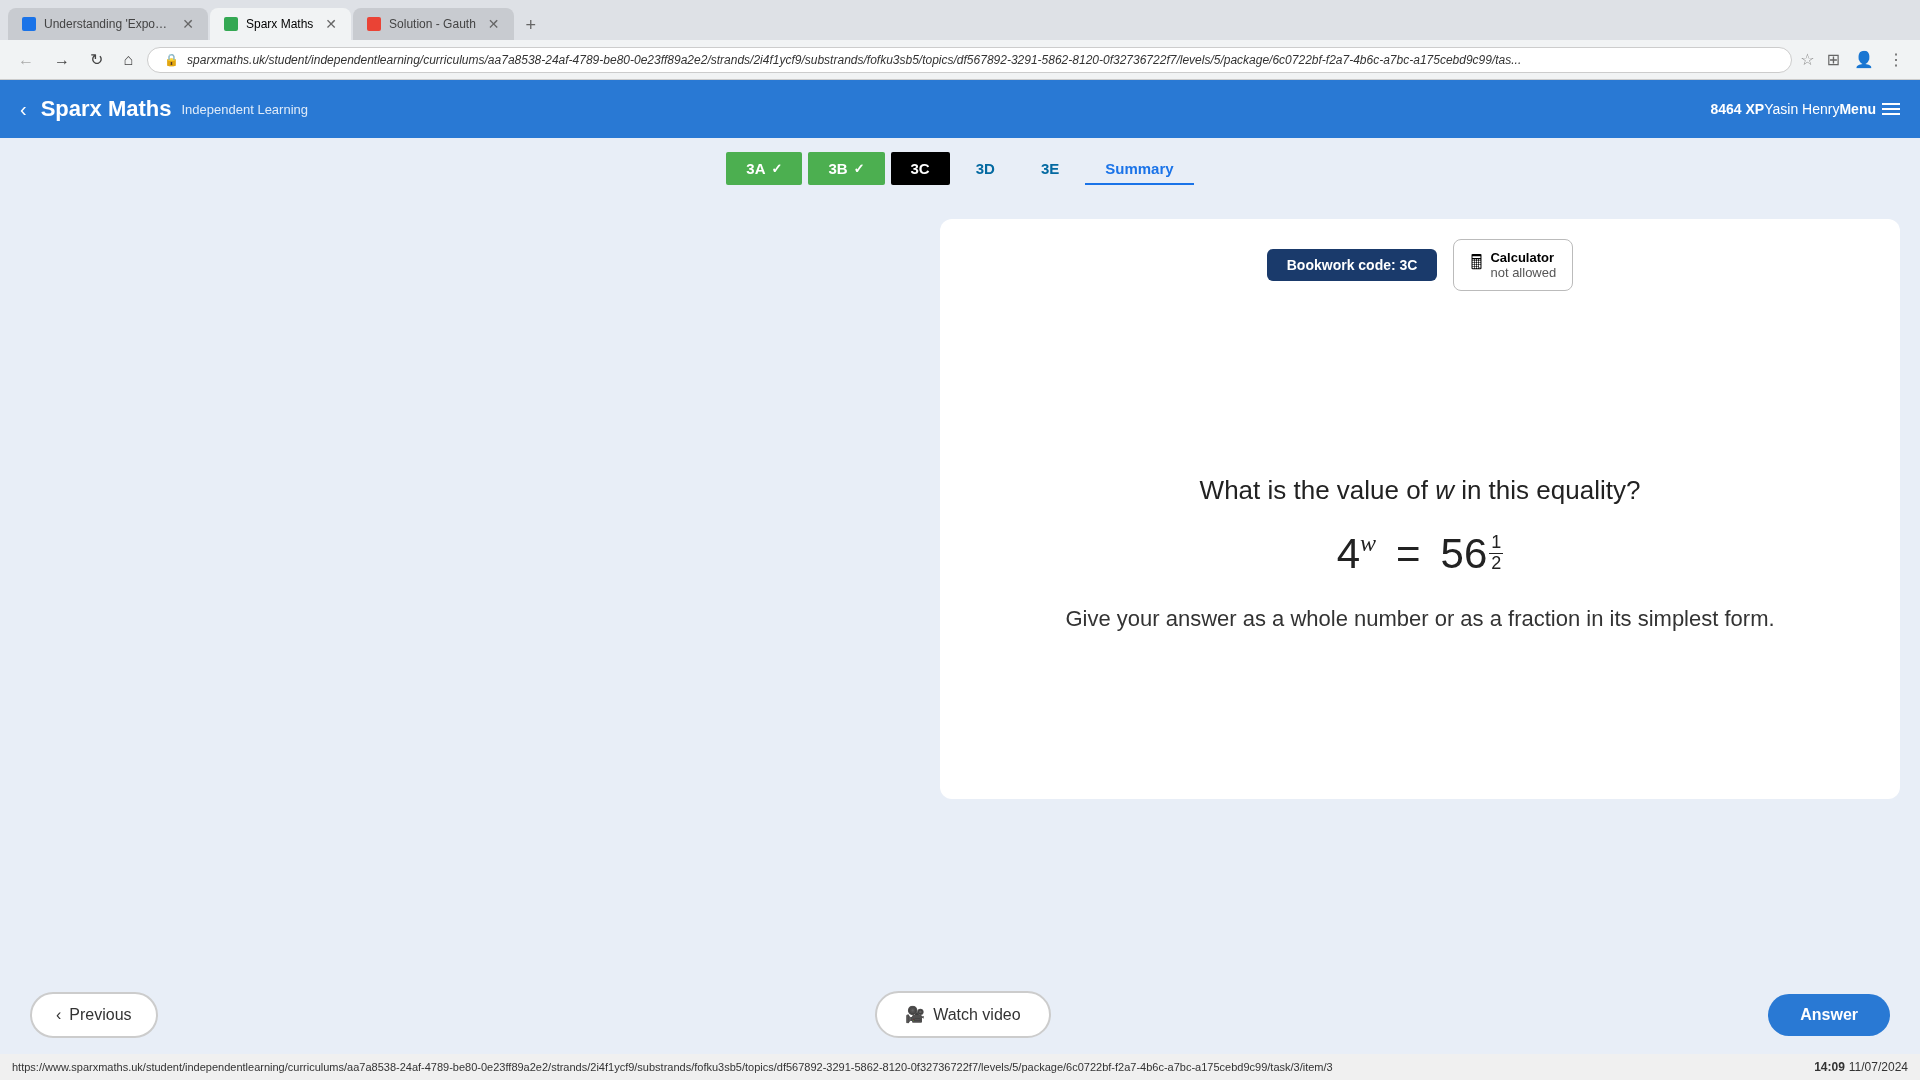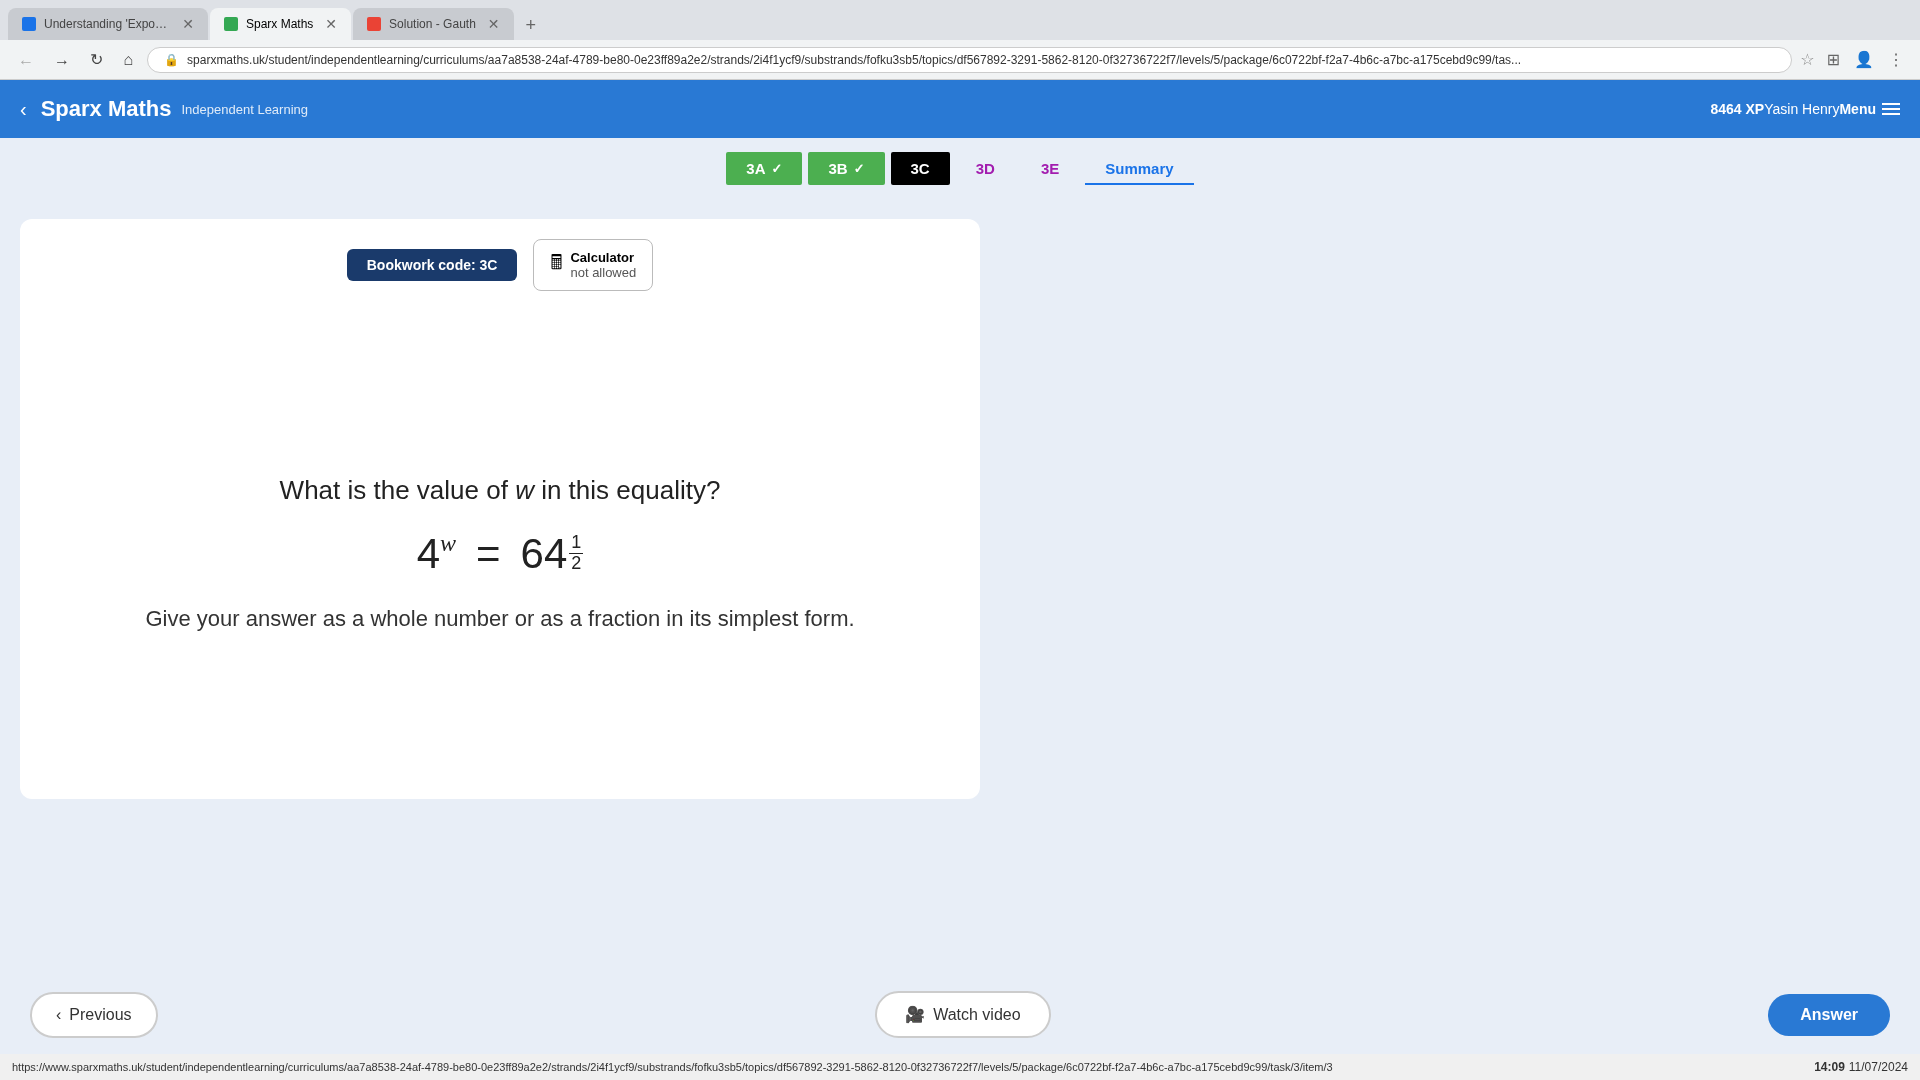--- a/index.html
+++ b/index.html
@@ -17,21 +17,21 @@
     .tab-favicon.red { background: #ea4335; }
     .tab-title { font-size: 12px; white-space: nowrap; overflow: hidden; text-overflow: ellipsis; max-width: 130px; }
     .tab-close { font-size: 14px; color: #666; margin-left: 4px; }
     .tab-new { background: none; border: none; font-size: 18px; color: #666; padding: 4px 10px; cursor: pointer; }
 
     .browser-toolbar { display: flex; align-items: center; gap: 8px; padding: 6px 12px; background: #f1f3f4; border-bottom: 1px solid #ccc; }
     .nav-btn { background: none; border: none; font-size: 16px; color: #444; cursor: pointer; padding: 4px 6px; border-radius: 50%; }
     .nav-btn.disabled { color: #aaa; }
     .address-bar { flex: 1; background: white; border: 1px solid #ccc; border-radius: 20px; padding: 5px 16px; font-size: 13px; color: #333; display: flex; align-items: center; gap: 8px; }
     .address-bar-lock { color: #888; font-size: 12px; }
-    .address-text { flex: 1; font-size: 12px; color: #333; white-space: nowrap; overflow: hidden; text-overflow: ellipsis; }
+    .address-text { flex: 1; font-size: 12px; color: #333; white-space: nowrap; overflow: hidden; text-overflow: ellipsis; font-style: italic; }
     .star-btn { background: none; border: none; font-size: 16px; color: #888; cursor: pointer; }
     .browser-actions { display: flex; gap: 6px; align-items: center; }
     .browser-action-btn { background: none; border: none; font-size: 16px; color: #666; cursor: pointer; padding: 4px; }
 
     
     .app-header { background: #2979d4; color: white; display: flex; align-items: center; padding: 0 20px; height: 58px; flex-shrink: 0; }
     .back-btn { background: none; border: none; color: white; font-size: 20px; cursor: pointer; margin-right: 14px; }
     .logo-text { font-size: 22px; font-weight: 700; color: white; }
     .logo-subtitle { font-size: 13px; color: rgba(255,255,255,0.85); margin-left: 10px; }
     .header-right { margin-left: auto; display: flex; align-items: center; gap: 0; }
@@ -39,26 +39,26 @@
     .user-name { font-size: 14px; color: white; }
     .menu-btn { background: none; border: none; color: white; font-size: 14px; font-weight: 600; cursor: pointer; display: flex; align-items: center; gap: 6px; }
     .hamburger { display: flex; flex-direction: column; gap: 3px; }
     .hamburger span { display: block; width: 18px; height: 2px; background: white; }
 
     
     .tab-nav { display: flex; justify-content: center; align-items: center; padding: 14px 0; background: #e8eef7; gap: 6px; flex-shrink: 0; }
     .topic-tab { padding: 8px 20px; border-radius: 2px; font-size: 15px; font-weight: 600; cursor: pointer; border: none; display: flex; align-items: center; gap: 6px; }
     .topic-tab.completed { background: #4caf50; color: white; }
     .topic-tab.active { background: #000000; color: white; }
-    .topic-tab.inactive { background: none; color: #a21caf; border: none; align-items: flex-end; }
+    .topic-tab.inactive { background: none; color: #0369a1; border: none; align-items: flex-end; }
     .topic-tab.summary { background: none; color: #1a73e8; border-bottom: 2px solid #1a73e8; border-radius: 0; padding-bottom: 6px; }
     .check-icon { font-size: 13px; }
 
     
-    .main-content { flex: 1; display: flex; justify-content: flex-start; align-items: flex-start; padding: 20px; overflow: hidden; }
+    .main-content { flex: 1; display: flex; justify-content: flex-end; align-items: flex-start; padding: 20px; overflow: hidden; }
     .question-card { background: white; border-radius: 12px; width: 960px; min-height: 580px; display: flex; flex-direction: column; padding: 0; position: relative; }
 
     
     .bookwork-bar { display: flex; justify-content: center; align-items: center; gap: 16px; padding: 20px; border-bottom: none; }
     .bookwork-code { background: #1a3a6b; color: white; padding: 8px 20px; border-radius: 6px; font-size: 14px; font-weight: 600; }
     .calculator-status { display: flex; align-items: center; gap: 8px; border: 1.5px solid #bbb; border-radius: 8px; padding: 8px 16px; }
     .calc-icon { font-size: 20px; }
     .calc-text { font-size: 13px; }
     .calc-text .label { font-weight: 600; display: block; }
     .calc-text .sublabel { color: #555; }
@@ -193,21 +193,21 @@
 
       <div class="math-display">
 
         <span class="power-group">
           <span class="base">4</span>
             <span class="superscript math-italic">w</span>
         </span>
         <span class="eq-sign">=</span>
 
         <span class="power-group">
-          <span class="base">64</span>
+          <span class="base">56</span>
           <span style="vertical-align:super; font-size:20px; margin-left:2px;">
             <span style="display:inline-flex; flex-direction:column; align-items:center; font-size:18px; line-height:1.1;">
               <span>1</span>
               <span style="display:block; width:14px; height:1.5px; background:#222;"></span>
               <span>2</span>
             </span>
           </span>
         </span>
       </div>
 

